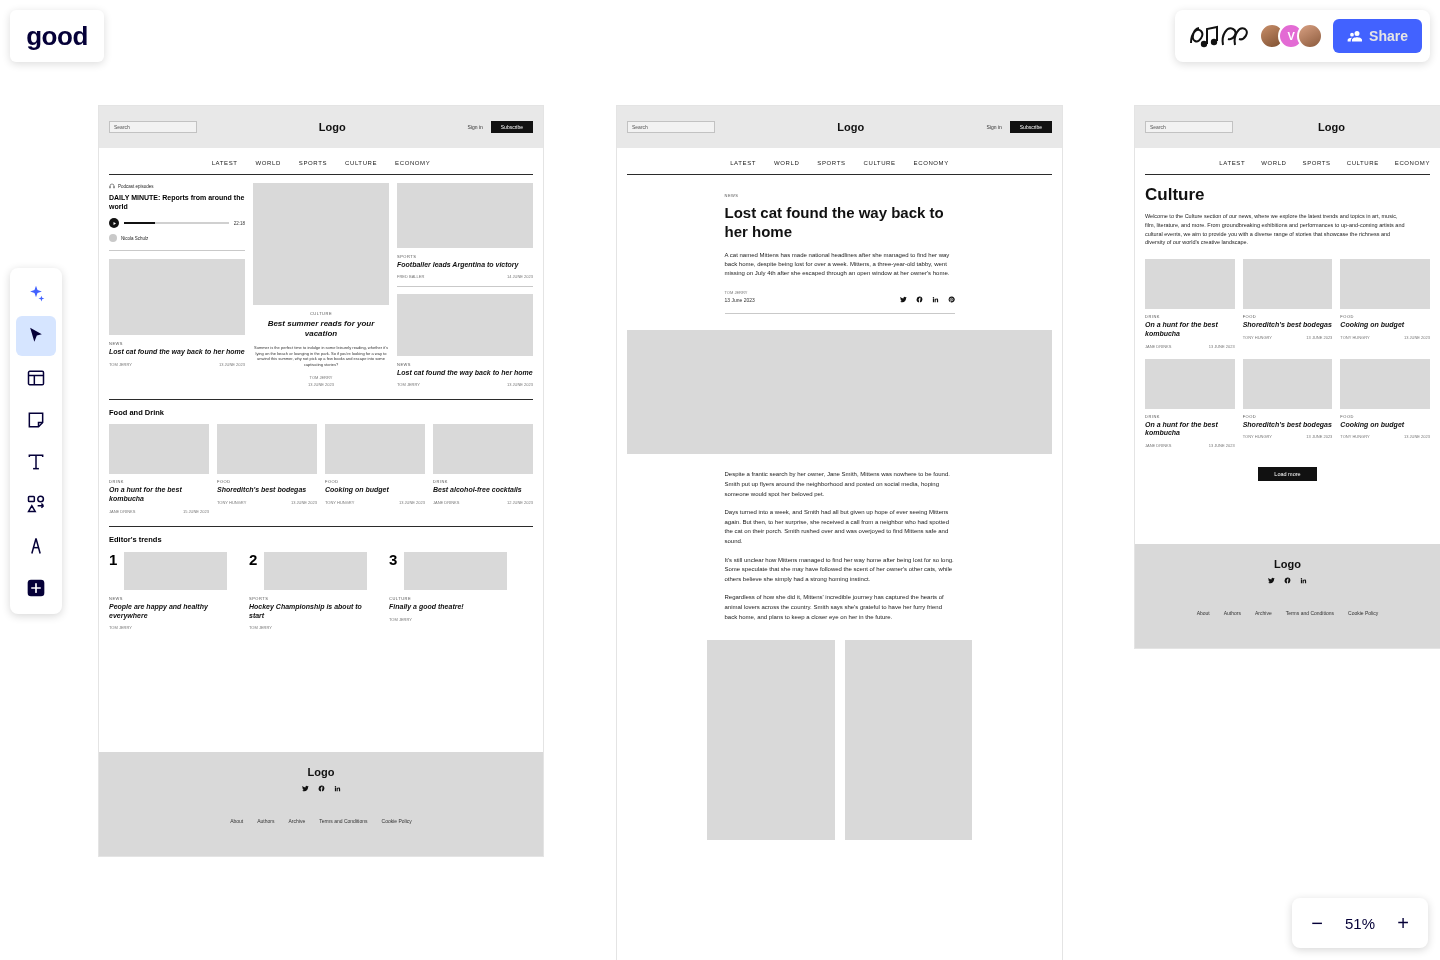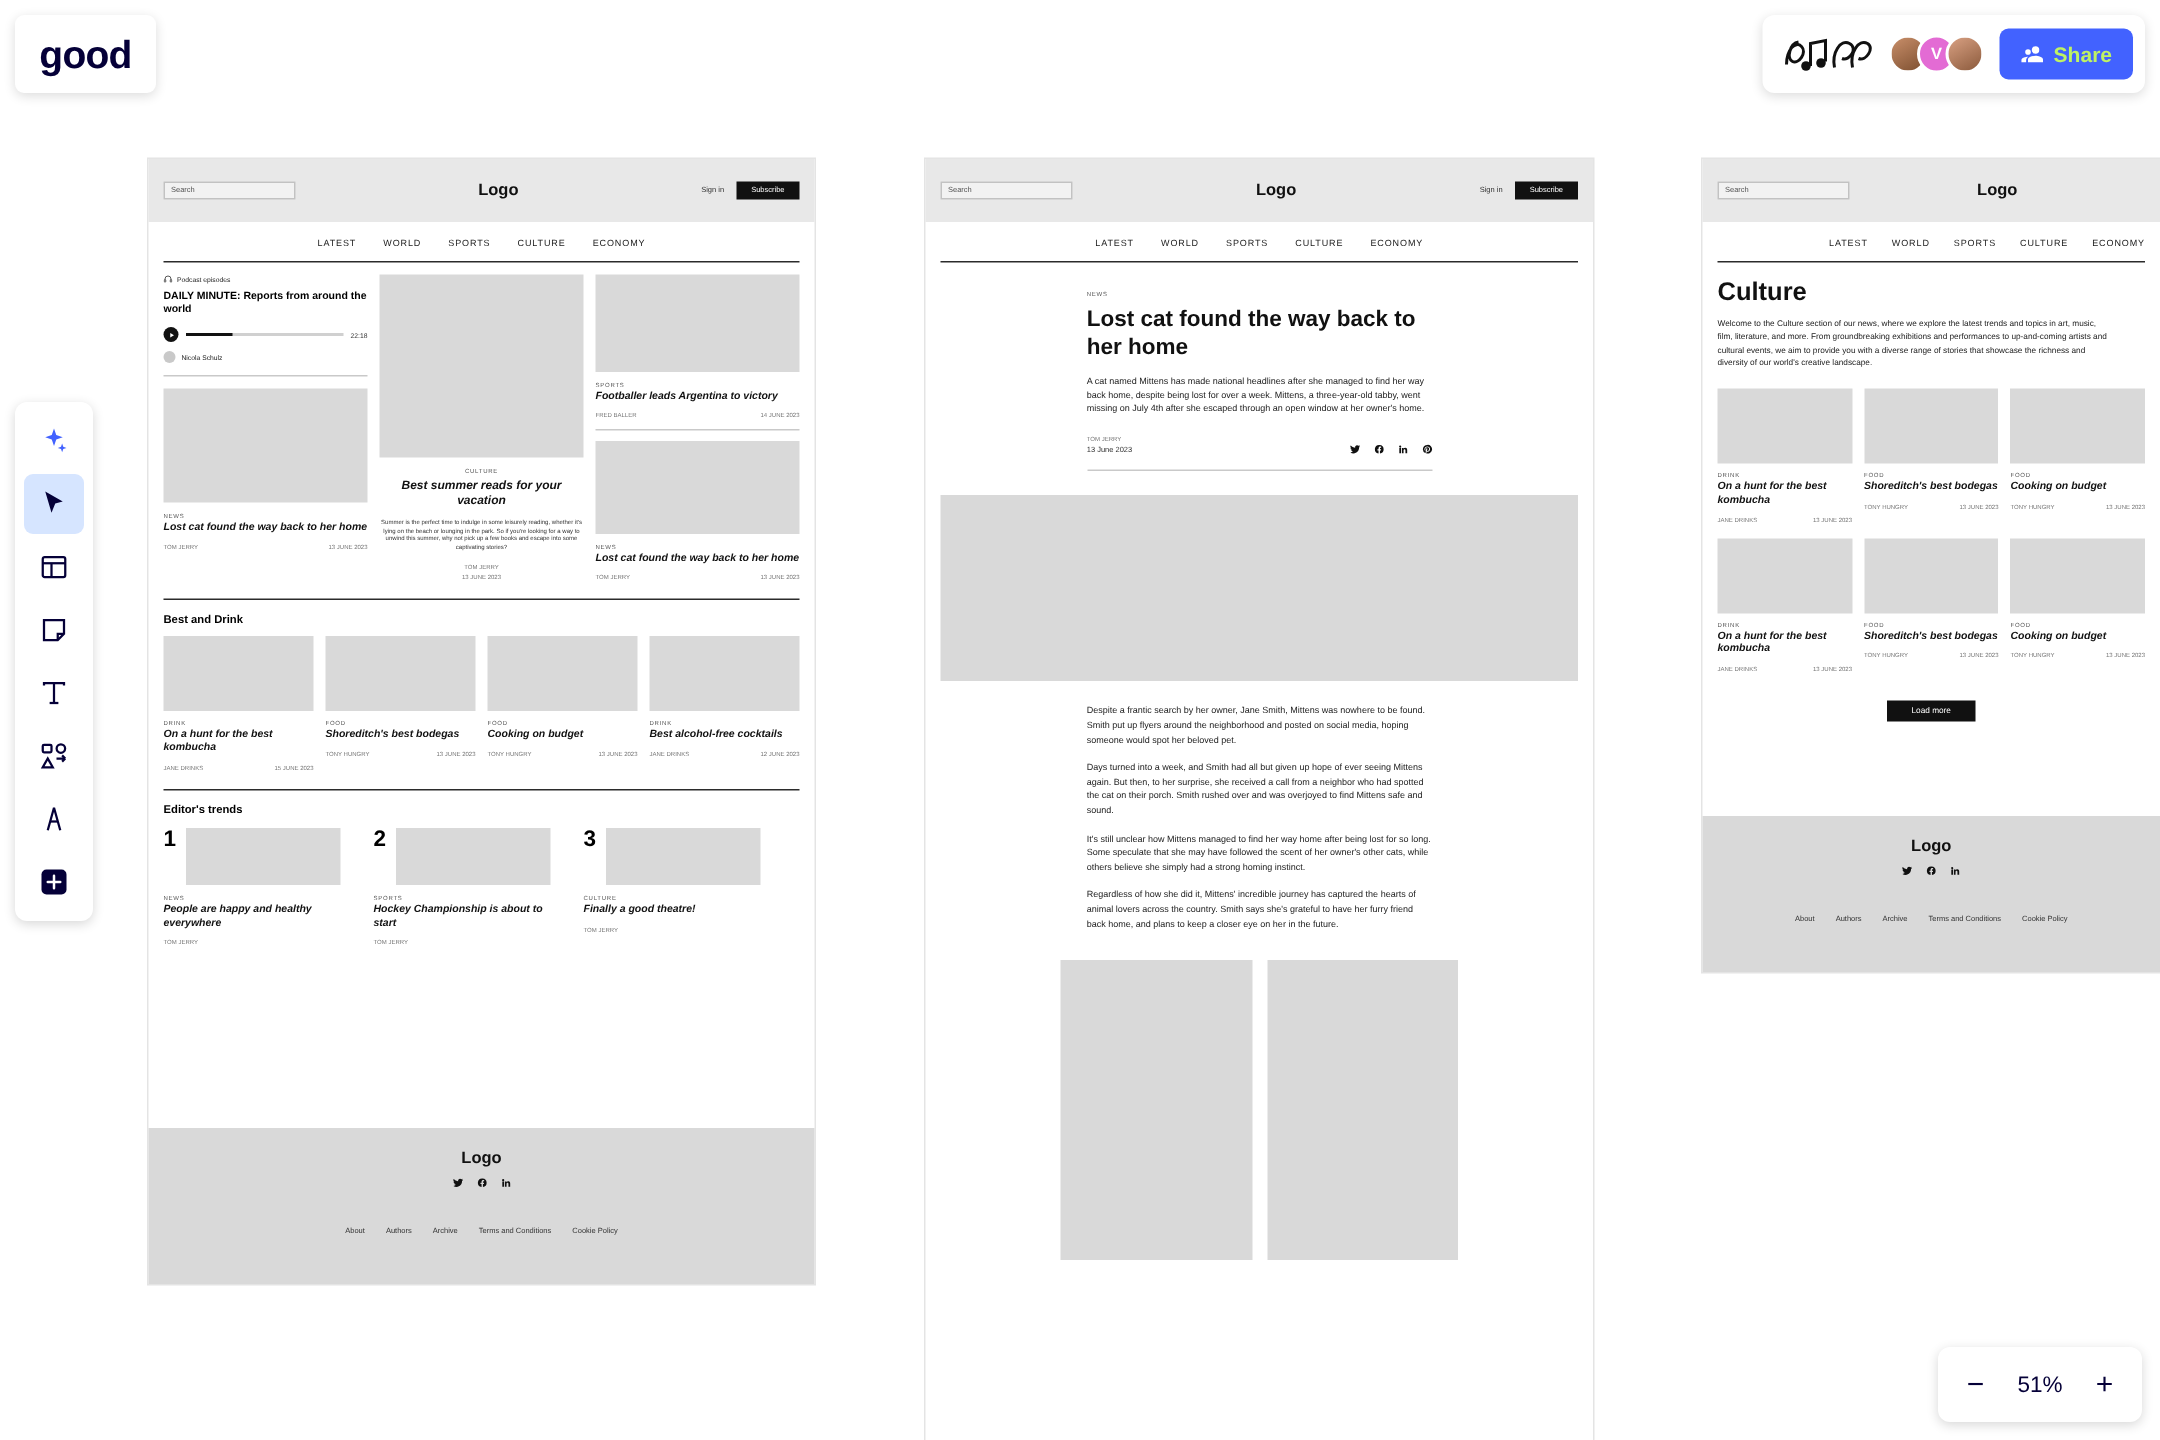--- a/index.html
+++ b/index.html
@@ -36,21 +36,21 @@
     width: 26px; height: 26px; border-radius: 50%;
     border: 2px solid #fff; margin-left: -7px;
     display: flex; align-items:center; justify-content:center;
     font-size: 11px; color: #fff; font-weight: 600; overflow: hidden;
   }
   .avatar:first-child { margin-left: 0; }
   .av1 { background: linear-gradient(150deg,#c98f6a,#7d4f30); }
   .av2 { background: #e36bd4; }
   .av3 { background: linear-gradient(150deg,#d9a183,#8b5a3c); }
   .share-btn {
-    background: #4262ff; color: #bef264; border: none; border-radius: 6px;
+    background: #4262ff; color: #e5e5e5; border: none; border-radius: 6px;
     height: 34px; padding: 4px 14px; font-size: 14px; font-weight: 600;
     display: flex; align-items: center; gap: 7px; cursor: pointer;
     font-family: "Liberation Sans", sans-serif;
   }
 
   
   .toolbar {
     position: absolute; left: 10px; top: 268px;
     width: 52px; background: #fff; border-radius: 8px;
     box-shadow: 0 2px 8px rgba(0,0,0,.16);
@@ -195,21 +195,21 @@
           <div class="kicker" style="margin-top:6px">NEWS</div>
           <div class="art-title" style="margin-top:2px">Lost cat found the way back to her home</div>
           <div style="display:flex;justify-content:space-between;margin-top:4px">
             <span class="byline">TOM JERRY</span>
             <span class="byline">13 June 2023</span>
           </div>
         </div>
       </div>
 
       <div class="rule" style="margin-top:12px"></div>
-      <div style="font-weight:700;font-size:7.5px;margin-top:8px">Best and Drink</div>
+      <div style="font-weight:700;font-size:7.5px;margin-top:8px">Food and Drink</div>
 
       <div style="display:flex;gap:8px;margin-top:7px">
         <div style="width:100px">
           <div class="ph" style="height:50px"></div>
           <div class="kicker" style="margin-top:5px">DRINK</div>
           <div class="art-title" style="margin-top:2px">On a hunt for the best kombucha</div>
           <div style="display:flex;justify-content:space-between;margin-top:5px">
               <span class="byline">JANE DRINKS</span>
               <span class="byline">15 June 2023</span>
             </div>

